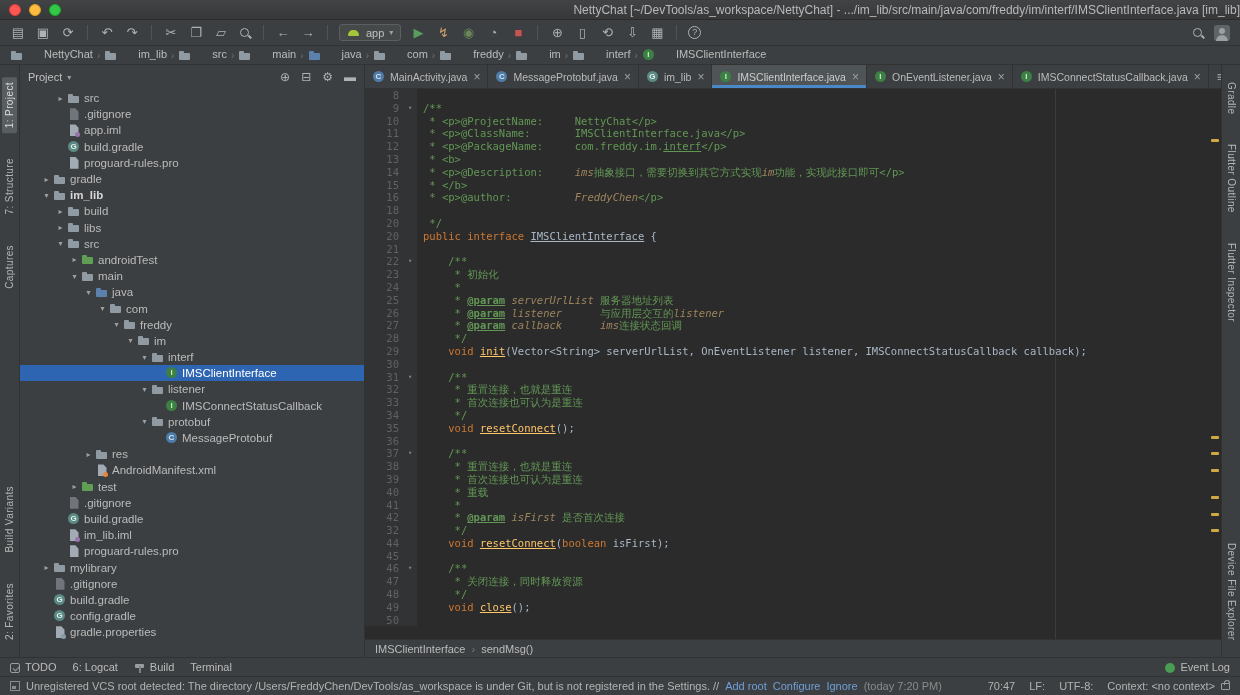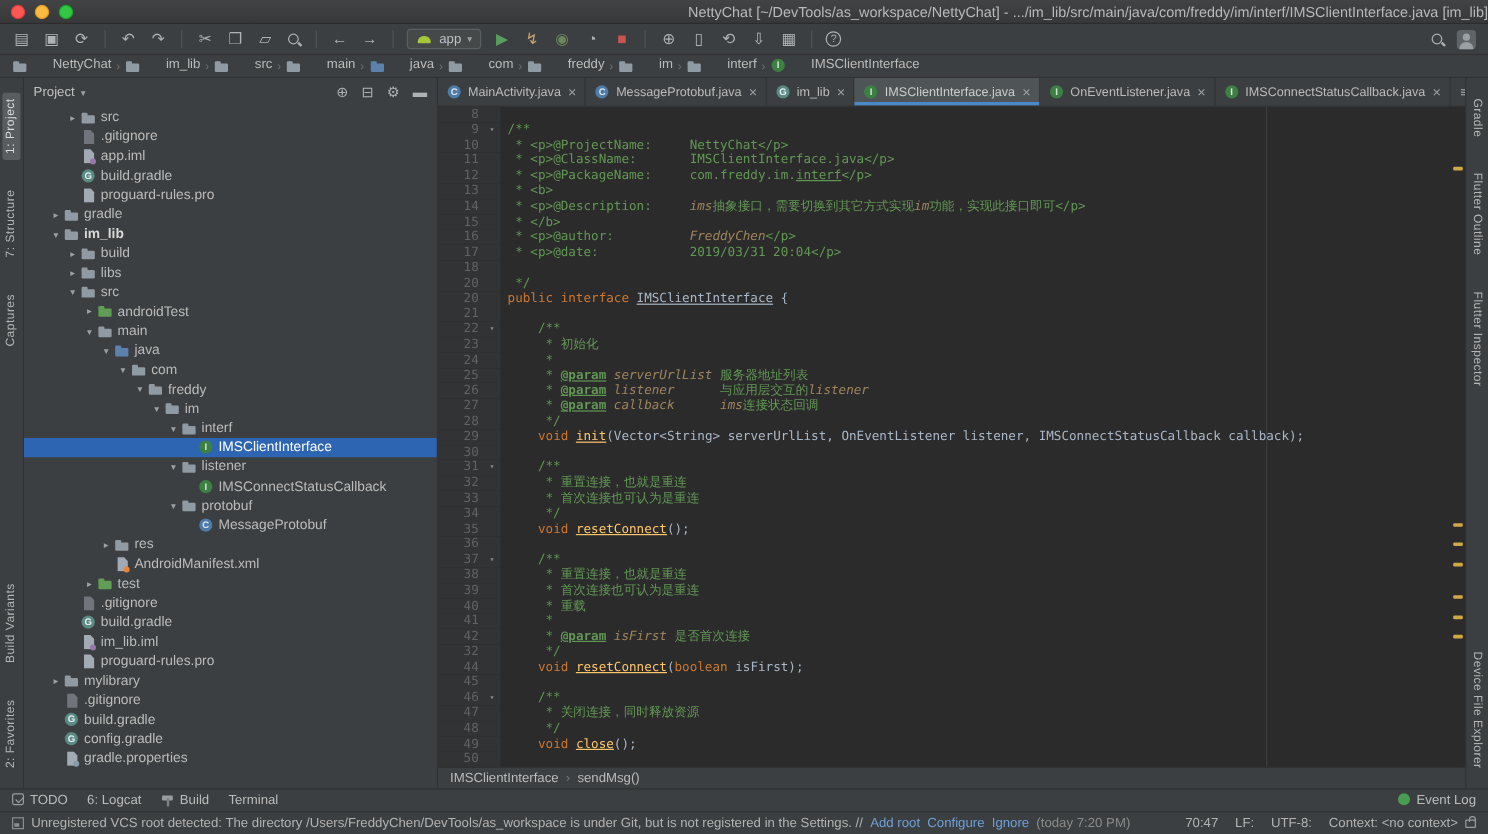--- a/index.html
+++ b/index.html
@@ -111,21 +111,21 @@
 .tok-cn{color:#a9b7c6;text-decoration:underline}
 .tok-p{color:#a9b7c6}
 .marginline{position:absolute;top:0;bottom:0;left:690px;width:1px;background:#3a3c3e}
 .stripe{position:absolute;right:0;top:0;bottom:0;width:12px;background:#2b2b2b}
 .mark{position:absolute;right:2px;width:8px;height:3px;border-radius:1px}
 .ecrumbs{height:18px;flex:0 0 18px;background:#3c3f41;border-top:1px solid #323232;display:flex;align-items:center;padding:0 10px;gap:6px;font-size:11px;font-family:"Liberation Sans",sans-serif;color:#bbbbbb}
 .ecrumb-sep{color:#777777}
 
 
 .bottombar{height:19px;flex:0 0 19px;background:#3c3f41;border-top:1px solid #323232;display:flex;align-items:center;padding:0 10px;gap:16px;font-size:11px}
-.bitem{display:flex;align-items:flex-start;gap:5px;color:#bbbbbb}
+.bitem{display:flex;align-items:flex-end;gap:5px;color:#bbbbbb}
 .bitem.right{margin-left:auto}
 .statusbar{height:19px;flex:0 0 19px;background:#3c3f41;border-top:1px solid #323232;display:flex;align-items:center;padding:0 10px;font-size:11px;color:#b2b2b2}
 .smsg{flex:1;white-space:nowrap;overflow:hidden;display:flex;gap:6px;align-items:center}
 .slink{color:#6f9fd8}
 .sdim{color:#8a8a8a}
 .sright{display:flex;align-items:center;gap:14px;white-space:nowrap}
 </style>
 </head>
 <body>
 
@@ -523,27 +523,20 @@
             </div>
             <div class="line">
               <span class="gut">
                 <span class="ln">16</span>
                 <span class="fm"></span>
               </span>
               <span class="codeline"><span class="tok-d"> * </span><span class="tok-dm">&lt;p&gt;</span><span class="tok-d">@author:          </span><span class="tok-dv">FreddyChen</span><span class="tok-dm">&lt;/p&gt;</span></span>
             </div>
             <div class="line">
               <span class="gut">
-                <span class="ln">17</span>
-                <span class="fm"></span>
-              </span>
-              <span class="codeline"><span class="tok-d"> * </span><span class="tok-dm">&lt;p&gt;</span><span class="tok-d">@date:            2019/03/31 20:04</span><span class="tok-dm">&lt;/p&gt;</span></span>
-            </div>
-            <div class="line">
-              <span class="gut">
                 <span class="ln">18</span>
                 <span class="fm"></span>
               </span>
             </div>
             <div class="line">
               <span class="gut">
                 <span class="ln">20</span>
                 <span class="fm"></span>
               </span>
               <span class="codeline"><span class="tok-d"> */</span></span>

